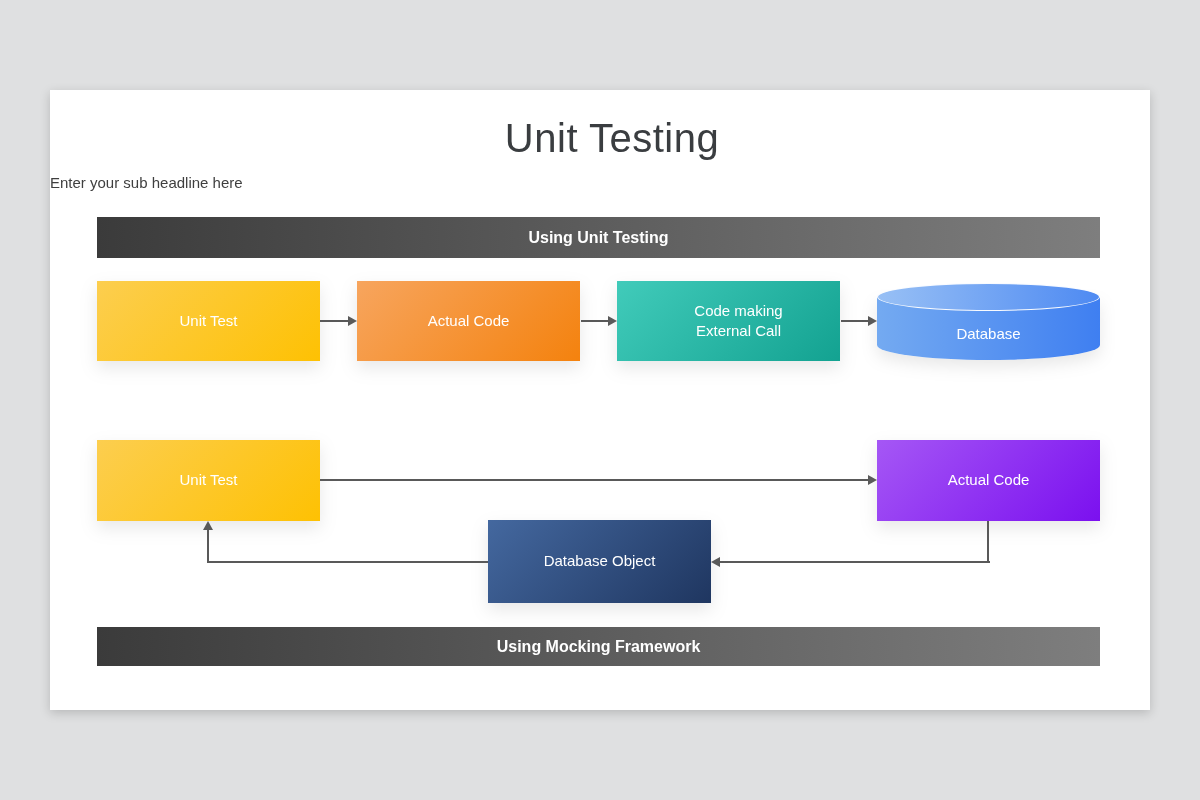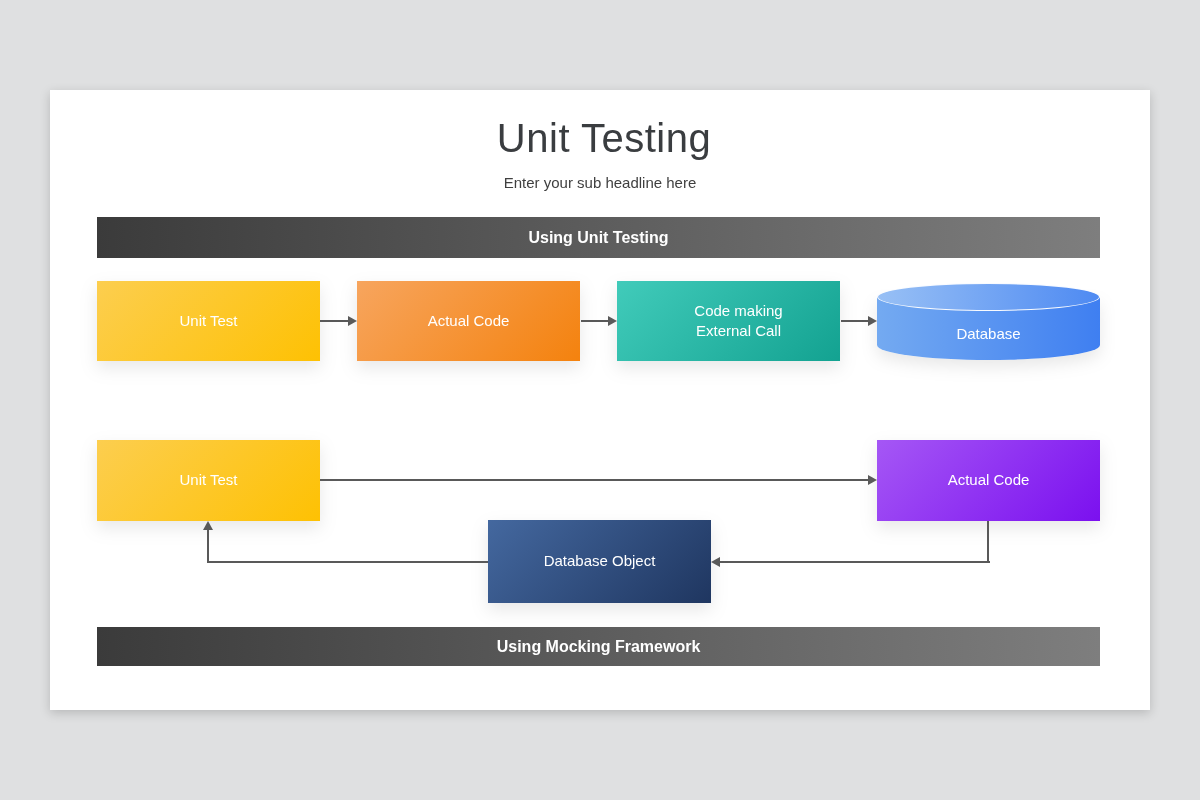--- a/index.html
+++ b/index.html
@@ -10,27 +10,27 @@
     position: relative;
     overflow: hidden;
   }
   .slide {
     position: absolute; left: 50px; top: 90px;
     width: 1100px; height: 620px;
     background: #ffffff;
     box-shadow: 0 3px 10px rgba(0,0,0,0.18);
   }
   .page-title {
-    position: absolute; left: 4px; top: 26px; width: 100%;
+    position: absolute; left: 12px; top: 26px; width: 100%;
     text-align: center; font-size: 40px; font-weight: 400;
     color: #3a3d40; letter-spacing: 0.5px;
   }
   .page-subtitle {
     position: absolute; left: 0; top: 84px; width: 100%;
-    text-align: center; font-size: 15px; color: #3f3f3f;
+    font-size: 15px; color: #3f3f3f;
   }
   .banner {
     position: absolute; left: 47px; width: 1003px; height: 41px;
     display: flex; align-items: center; justify-content: center;
     color: #ffffff; font-size: 16px; font-weight: bold;
   }
   .banner.top { top: 127px; }
   .banner.bottom { top: 537px; height: 39px; }
   .node {
     position: absolute; width: 223px; height: 80px;

